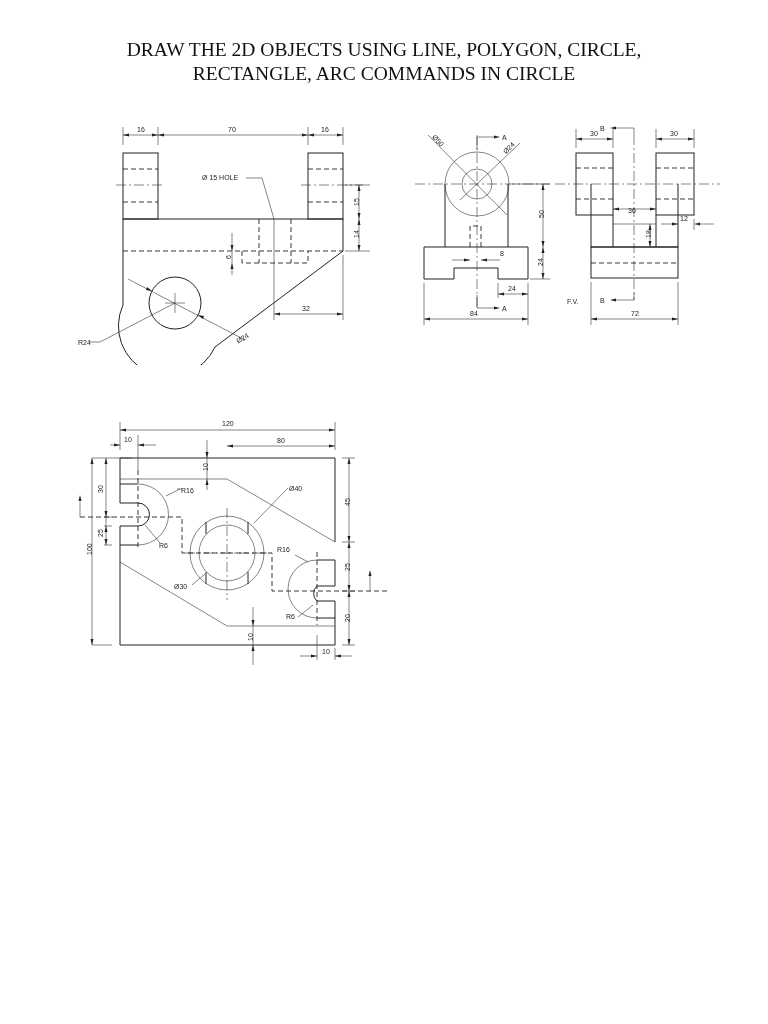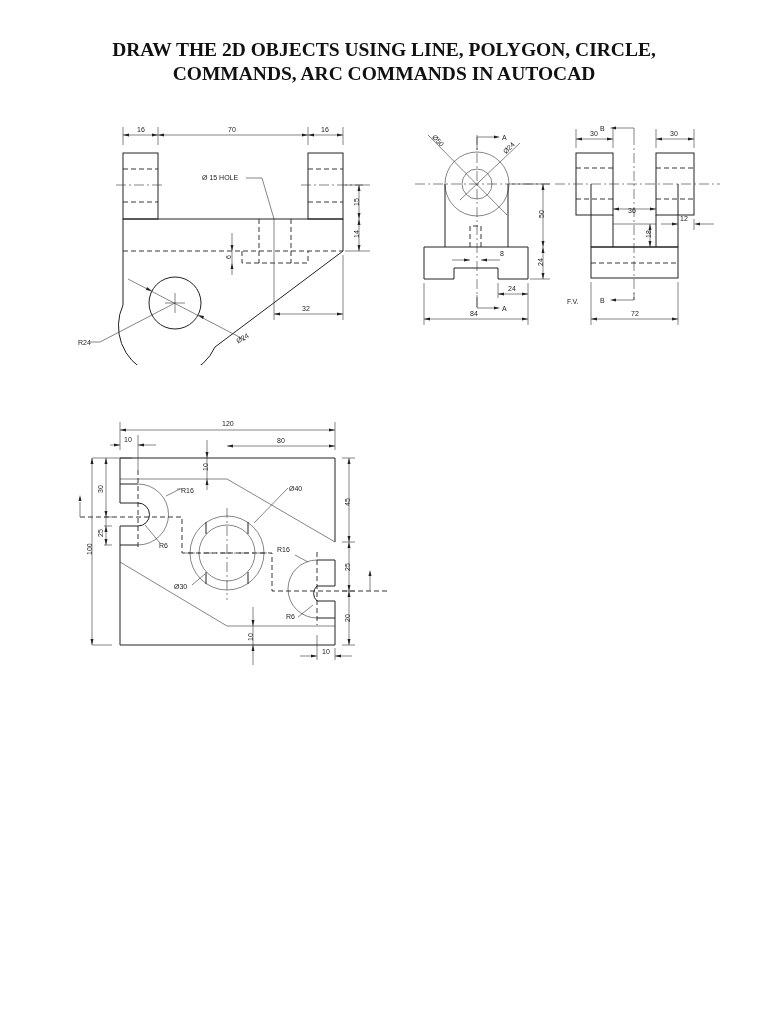--- a/index.html
+++ b/index.html
@@ -1,35 +1,35 @@
 <!DOCTYPE html>
 <html><head>
 <meta charset="utf-8">
 <style>
   html, body { margin: 0; padding: 0; background: #ffffff; }
   body { width: 768px; height: 1024px; position: relative; overflow: hidden; font-family: "Liberation Sans", sans-serif; }
   .page-title {
     position: absolute; left: 0; top: 38px; width: 768px;
     text-align: center; font-family: "Liberation Serif", serif;
-    font-weight: bold; font-size: 19.5px; line-height: 24px; color: #111;
+    font-weight: normal; font-size: 19.5px; line-height: 24px; color: #111;
   }
   .drawing { position: absolute; }
   svg text { font-family: "Liberation Sans", sans-serif; font-size: 7px; fill: #222; }
   .ol { stroke: #222; stroke-width: 1; fill: none; }
   .thin { stroke: #333; stroke-width: 0.6; fill: none; }
   .hid { stroke: #222; stroke-width: 0.9; fill: none; stroke-dasharray: 5 3; }
   .ctr { stroke: #333; stroke-width: 0.6; fill: none; stroke-dasharray: 10 3 2 3; }
   .arr { fill: #222; stroke: none; }
 </style>
 </head>
 <body>
 
 <div class="page-title">
   <div>DRAW THE 2D OBJECTS USING LINE, POLYGON, CIRCLE,</div>
-  <div>COMMANDS, ARC COMMANDS IN AUTOCAD</div>
+  <div>RECTANGLE, ARC COMMANDS IN CIRCLE</div>
 </div>
 
 <svg class="drawing" style="left:70px;top:115px" width="300" height="250" viewBox="0 0 300 250">
 
   <g>
     <line class="thin" x1="53" y1="12" x2="53" y2="30"></line>
       <line class="thin" x1="88" y1="12" x2="88" y2="30"></line>
     <line class="thin" x1="238" y1="12" x2="238" y2="30"></line>
       <line class="thin" x1="273" y1="12" x2="273" y2="30"></line>
     <line class="thin" x1="53" y1="20" x2="88" y2="20"></line>

